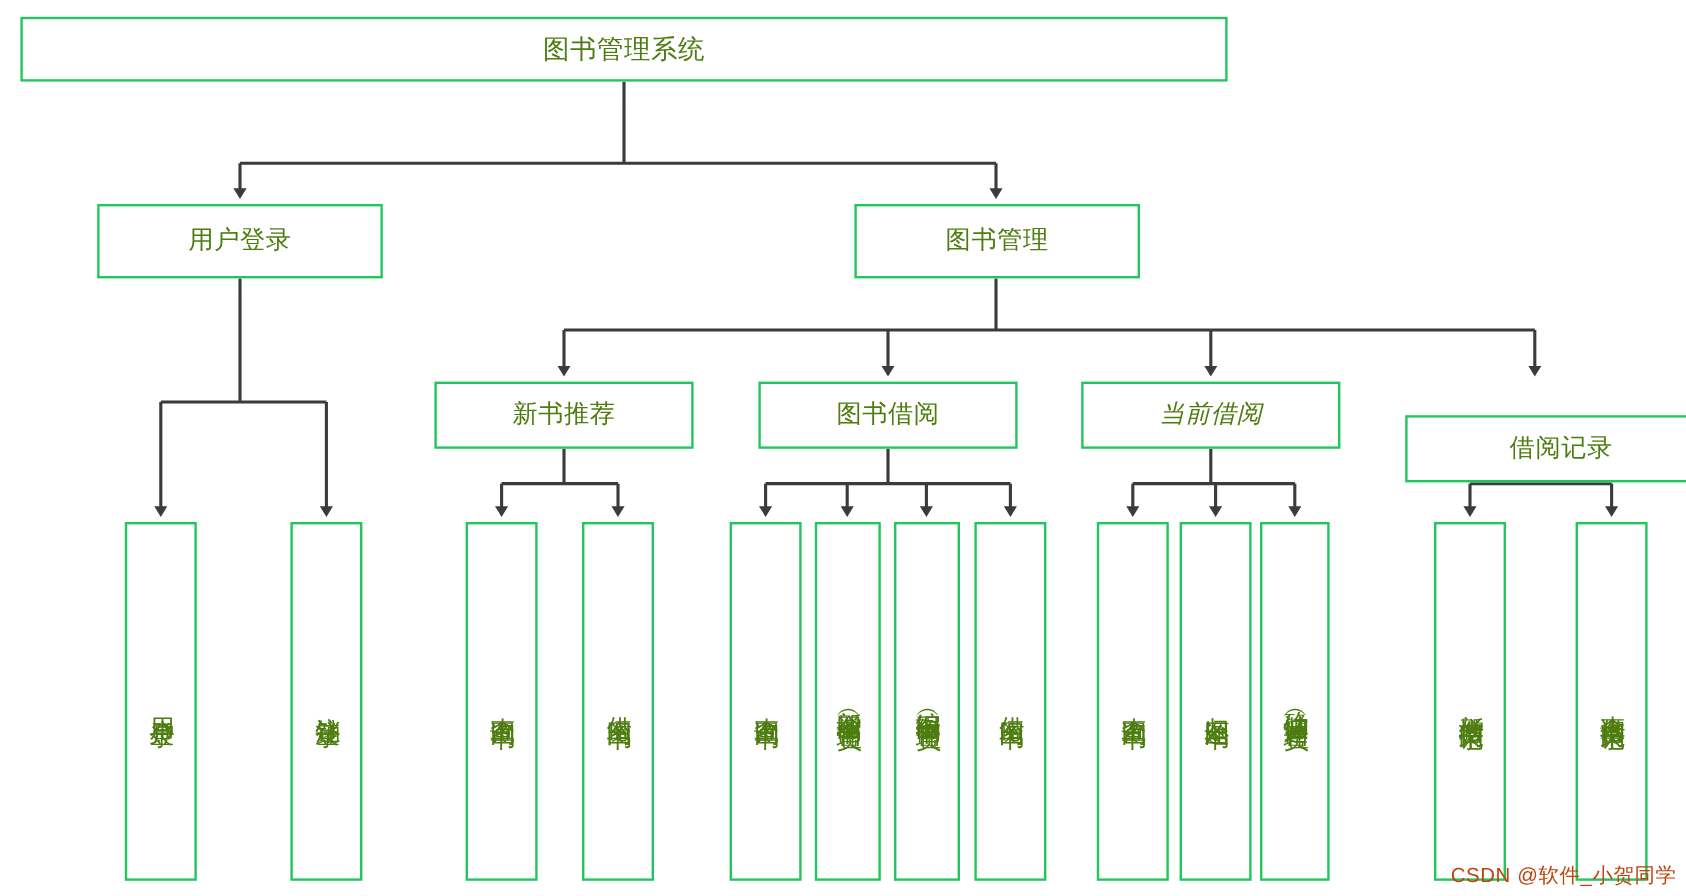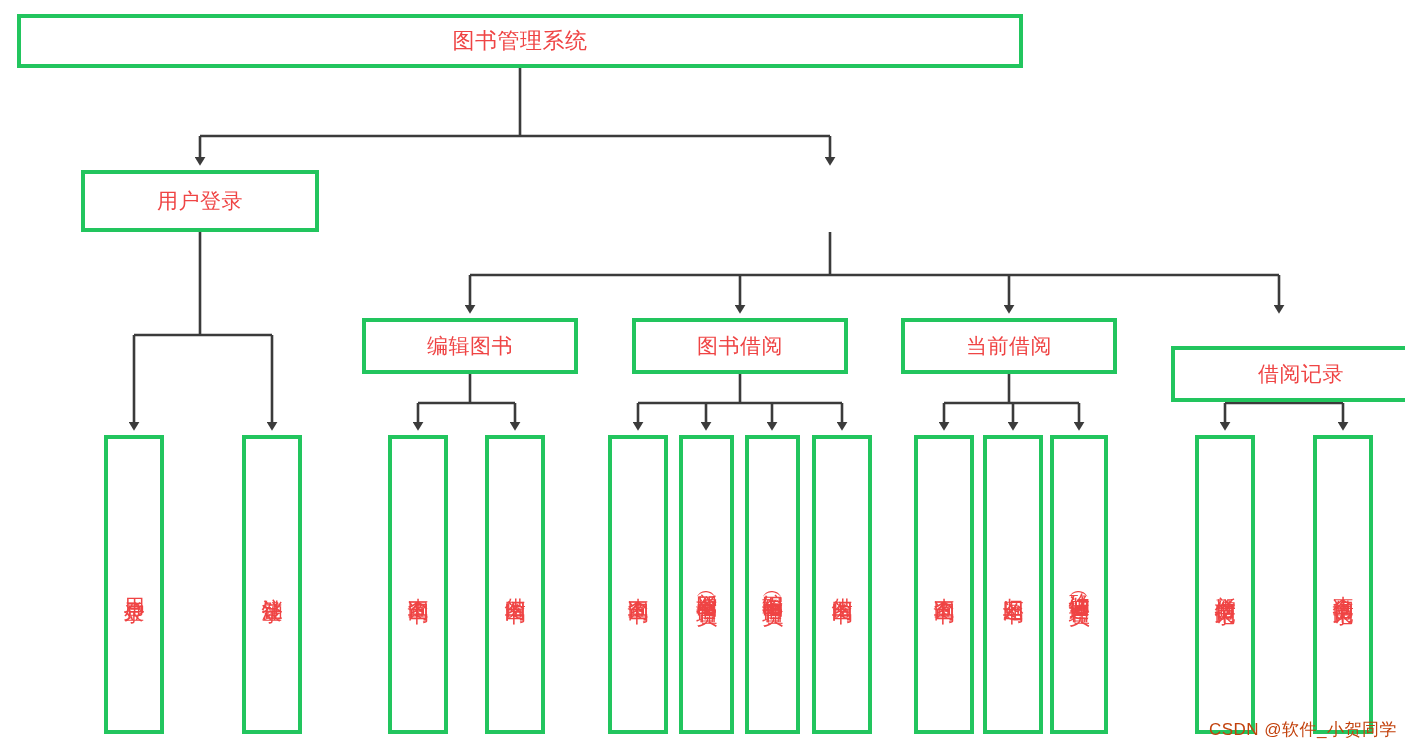--- a/index.html
+++ b/index.html
@@ -21,26 +21,26 @@
     position: absolute;
     left: 0;
     top: 0;
     width: 1405px;
     height: 747px;
     pointer-events: none;
   }
   .node {
     position: absolute;
     box-sizing: border-box;
-    border: 4px solid #22c55e;
+    border: 2px solid #22c55e;
     background: #ffffff;
     display: flex;
     align-items: center;
     justify-content: center;
-    color: #ef4444;
+    color: #4d7c0f;
     text-align: center;
   }
   .node.horiz {
     font-size: 21px;
     line-height: 1.2;
     letter-spacing: 0.5px;
   }
   .node.vert {
     writing-mode: vertical-rl;
     text-orientation: upright;
@@ -113,24 +113,25 @@
       <path d="M1279,374 L1279,403"></path>
       <path d="M1225,403 L1343,403"></path>
       <path d="M1225,403 L1225,423" marker-end="url(#arrow)"></path>
       <path d="M1343,403 L1343,423" marker-end="url(#arrow)"></path>
     </g>
   </svg>
 
   <div class="node root horiz" style="left: 17px; top: 14px; width: 1006px; height: 54px;">图书管理系统</div>
 
   <div class="node horiz" style="left: 81px; top: 170px; width: 238px; height: 62px;">用户登录</div>
+  <div class="node horiz" style="left: 712px; top: 170px; width: 238px; height: 62px;">图书管理</div>
 
-  <div class="node horiz" style="left: 362px; top: 318px; width: 216px; height: 56px;">编辑图书</div>
+  <div class="node horiz" style="left: 362px; top: 318px; width: 216px; height: 56px;">新书推荐</div>
   <div class="node horiz" style="left: 632px; top: 318px; width: 216px; height: 56px; text-align: right;">图书借阅</div>
-  <div class="node horiz" style="left: 901px; top: 318px; width: 216px; height: 56px;">当前借阅</div>
+  <div class="node horiz" style="left: 901px; top: 318px; width: 216px; height: 56px; font-style: italic;">当前借阅</div>
   <div class="node horiz" style="left: 1171px; top: 318px; width: 260px; height: 56px; margin-top: 28px;">借阅记录</div>
 
   <div class="node vert" style="left: 104px; top: 435px; width: 60px; height: 299px;">用户登录</div>
   <div class="node vert" style="left: 242px; top: 435px; width: 60px; height: 299px;">注销登录</div>
   <div class="node vert" style="left: 388px; top: 435px; width: 60px; height: 299px;">查询图书</div>
   <div class="node vert" style="left: 485px; top: 435px; width: 60px; height: 299px;">借阅图书</div>
   <div class="node vert" style="left: 608px; top: 435px; width: 60px; height: 299px;">查询图书</div>
   <div class="node vert" style="left: 679px; top: 435px; width: 55px; height: 299px;">新增图书（管理员）</div>
   <div class="node vert" style="left: 745px; top: 435px; width: 55px; height: 299px;">编辑图书（管理员）</div>
   <div class="node vert" style="left: 812px; top: 435px; width: 60px; height: 299px;">借阅图书</div>

